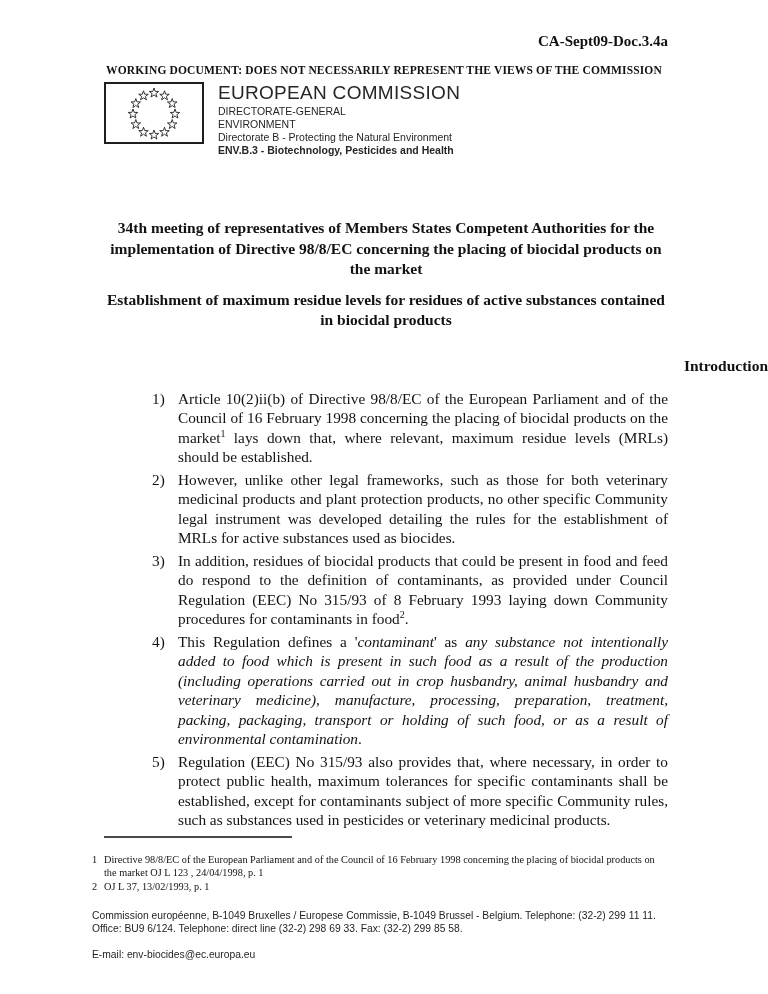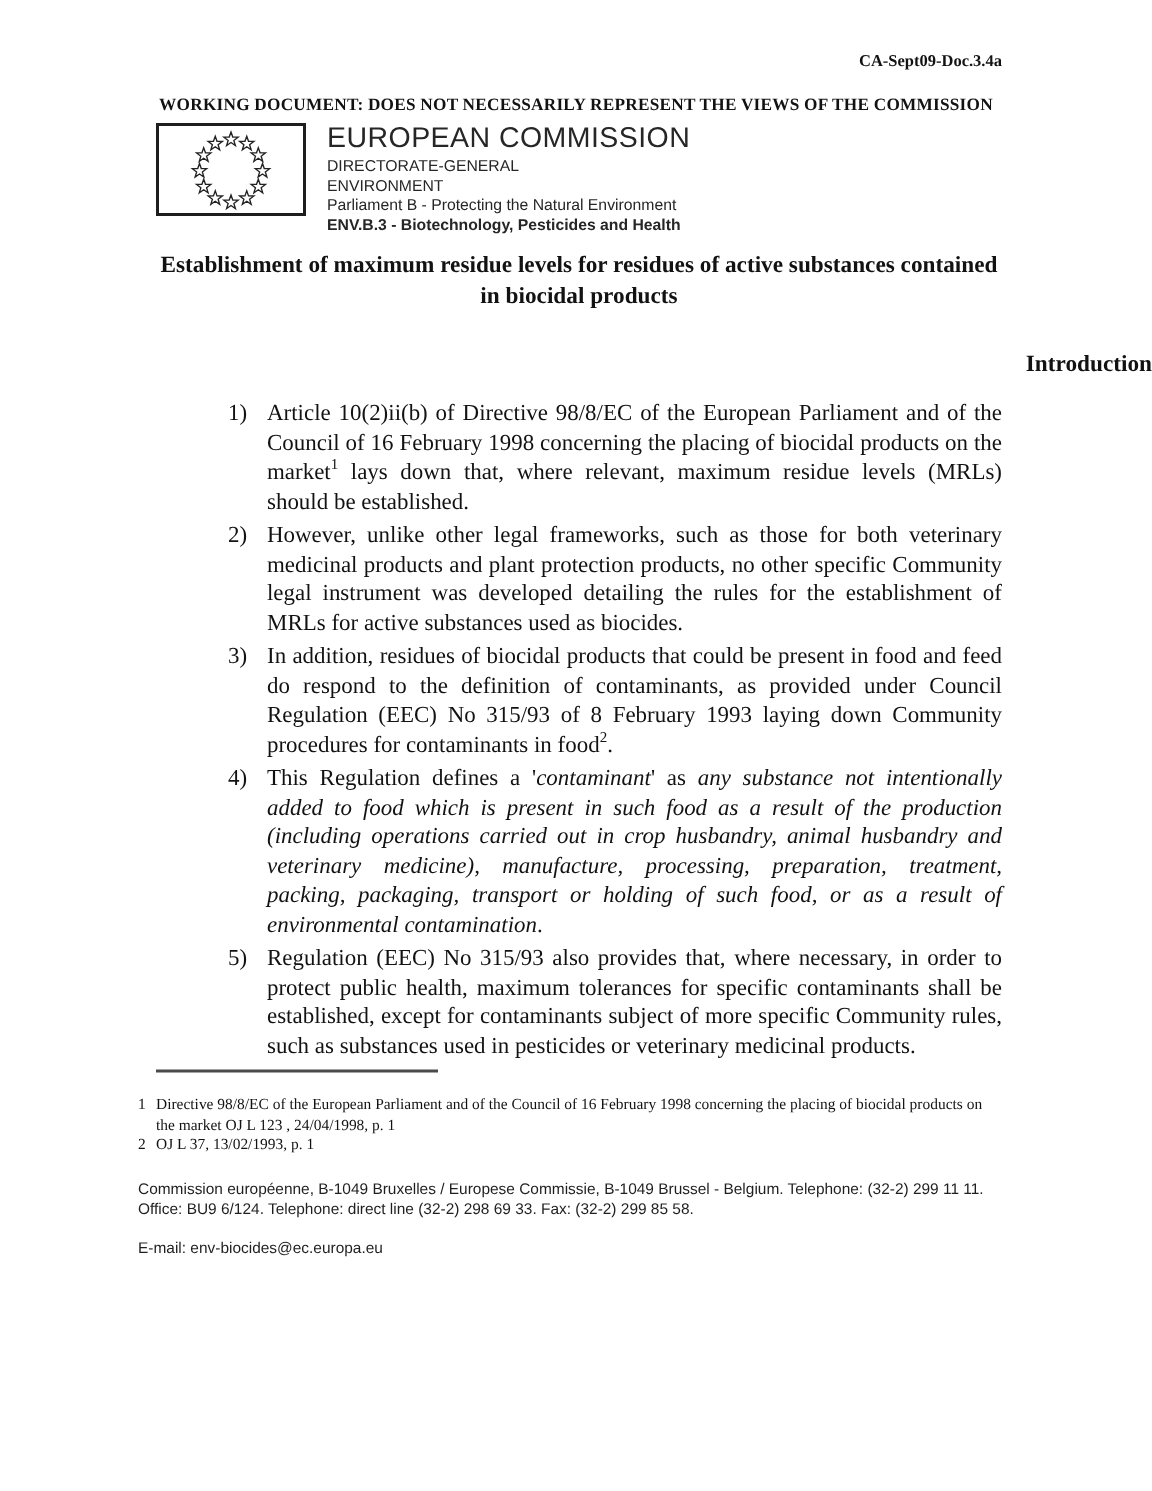--- a/index.html
+++ b/index.html
@@ -13,21 +13,21 @@
     font-family: "Liberation Serif", serif;
     overflow: hidden;
     box-sizing: border-box;
   }
 
   .doc-ref {
     padding-top: 32px;
     padding-right: 100px;
     text-align: right;
     font-weight: bold;
-    font-size: 11px;
+    font-size: 15px;
     line-height: 18px;
   }
 
   .disclaimer {
     margin-top: 14px;
     text-align: center;
     font-weight: bold;
     font-size: 11.5px;
     line-height: 13px;
     letter-spacing: 0.15px;
@@ -148,25 +148,26 @@
         <use href="#star" x="29.8" y="40.5"></use>
         <use href="#star" x="27" y="30"></use>
         <use href="#star" x="29.8" y="19.5"></use>
         <use href="#star" x="37.5" y="11.8"></use>
       </svg>
     </div>
     <div class="header-text">
       <div class="institution">EUROPEAN COMMISSION</div>
       <div class="hline">DIRECTORATE-GENERAL</div>
       <div class="hline">ENVIRONMENT</div>
-      <div class="hline">Parliament B - Protecting the Natural Environment</div>
+      <div class="hline">Directorate B - Protecting the Natural Environment</div>
       <div class="hline bold">ENV.B.3 - Biotechnology, Pesticides and Health</div>
     </div>
   </div>
 
+  <div class="title-block">34th meeting of representatives of Members States Competent Authorities for the implementation of Directive 98/8/EC concerning the placing of biocidal products on the market</div>
 
   <div class="subtitle-block">Establishment of maximum residue levels for residues of active substances contained in biocidal products</div>
 
   <div class="section-heading">Introduction</div>
 
   <div class="items">
     <div class="item">
       <span class="num">1)</span>
       <div class="text"><span>Article 10(2)ii(b) of Directive 98/8/EC of the European Parliament and of the Council of 16 February 1998 concerning the placing of biocidal products on the market</span><sup>1</sup><span> lays down that, where relevant, maximum residue levels (MRLs) should be established.</span></div>
     </div>

